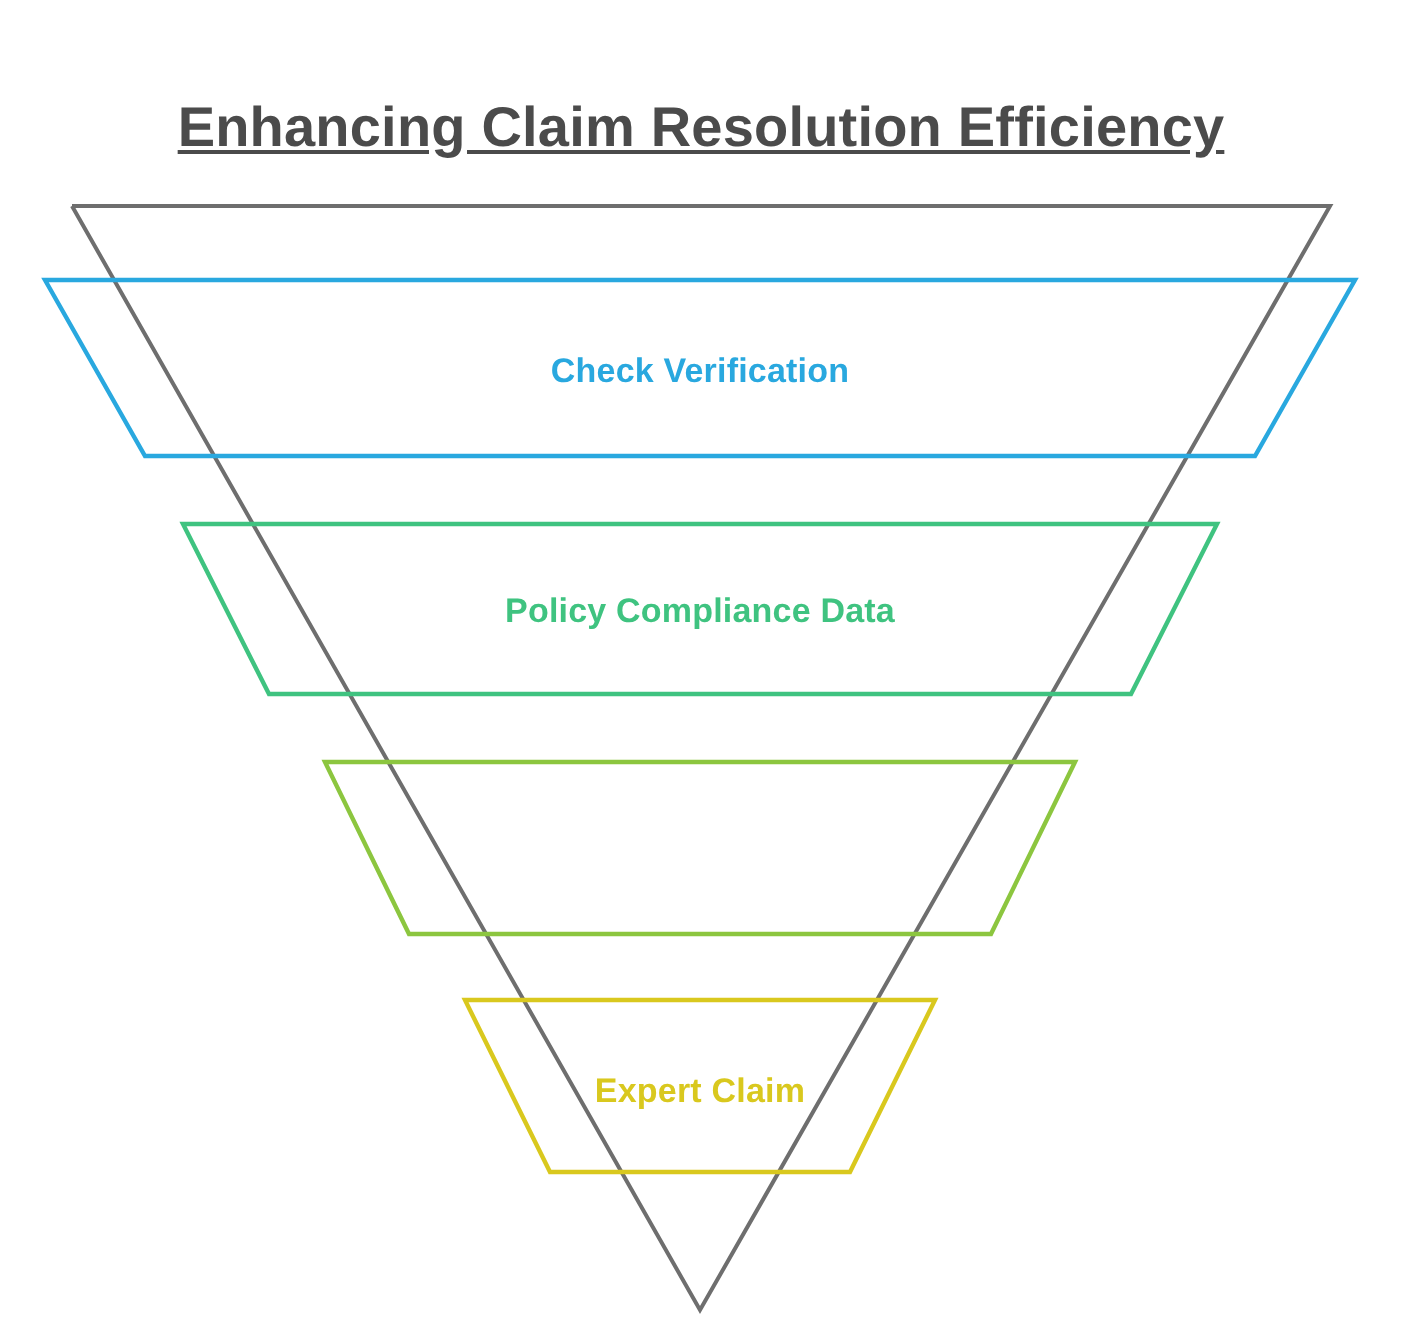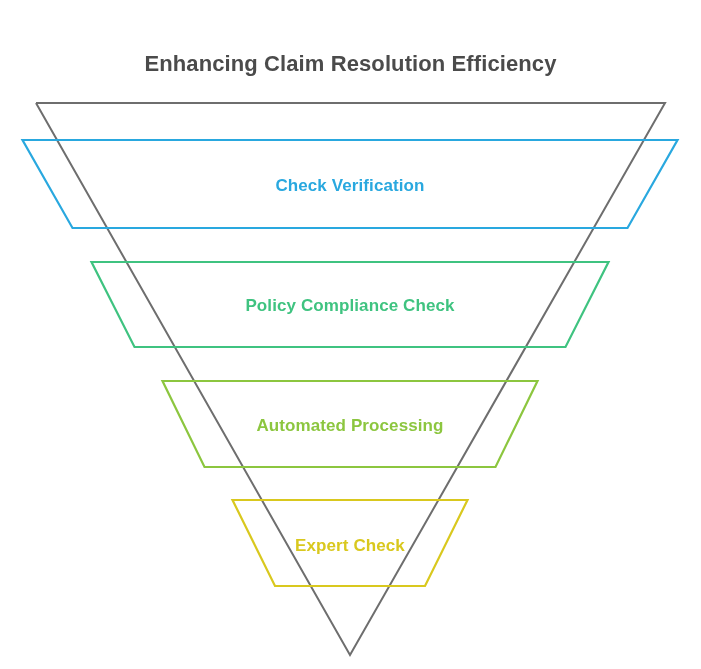--- a/index.html
+++ b/index.html
@@ -19,25 +19,26 @@
     width: 701px;
     height: 669px;
     background: #ffffff;
   }
   #chart-title {
     position: absolute;
     left: 0;
     top: 50px;
     width: 701px;
     text-align: center;
-    font-size: 22px;
+    font-size: 28px;
     font-weight: bold;
     color: #4b4b4b;
     letter-spacing: 0.1px;
     line-height: 28px;
+    text-decoration: underline;
   }
   #funnel-svg {
     position: absolute;
     left: 0;
     top: 0;
     width: 701px;
     height: 669px;
     display: block;
   }
   .stage-label {
@@ -66,19 +67,18 @@
     <g>
       <polygon class="stage-shape" id="stage-shape-0" fill="none" stroke="#29a8df" stroke-width="2.2" stroke-linejoin="miter" points="22.5,140 677.5,140 627.5,228 72.5,228"></polygon>
       <polygon class="stage-shape" id="stage-shape-1" fill="none" stroke="#3fc380" stroke-width="2.2" stroke-linejoin="miter" points="91.5,262 608.5,262 565.5,347 134.5,347"></polygon>
       <polygon class="stage-shape" id="stage-shape-2" fill="none" stroke="#8cc63f" stroke-width="2.2" stroke-linejoin="miter" points="162.5,381 537.5,381 495.5,467 204.5,467"></polygon>
       <polygon class="stage-shape" id="stage-shape-3" fill="none" stroke="#d9c81e" stroke-width="2.2" stroke-linejoin="miter" points="232.5,500 467.5,500 425,586 275,586"></polygon>
     </g>
   </svg>
 
   <div class="stage-label" id="stage-label-0" style="left:350px; top:186px; color:#29a8df;">Check Verification</div>
 
-  <div class="stage-label" id="stage-label-1" style="left:350px; top:306px; color:#3fc380;">Policy Compliance Check</div>
+  <div class="stage-label" id="stage-label-1" style="left:350px; top:306px; color:#3fc380;">Policy Compliance Data</div>
 
-  <div class="stage-label" id="stage-label-2" style="left:350px; top:426px; color:#8cc63f;">Automated Processing</div>
 
-  <div class="stage-label" id="stage-label-3" style="left:350px; top:546px; color:#d9c81e;">Expert Check</div>
+  <div class="stage-label" id="stage-label-3" style="left:350px; top:546px; color:#d9c81e;">Expert Claim</div>
 
 </div>
 
 </body></html>

